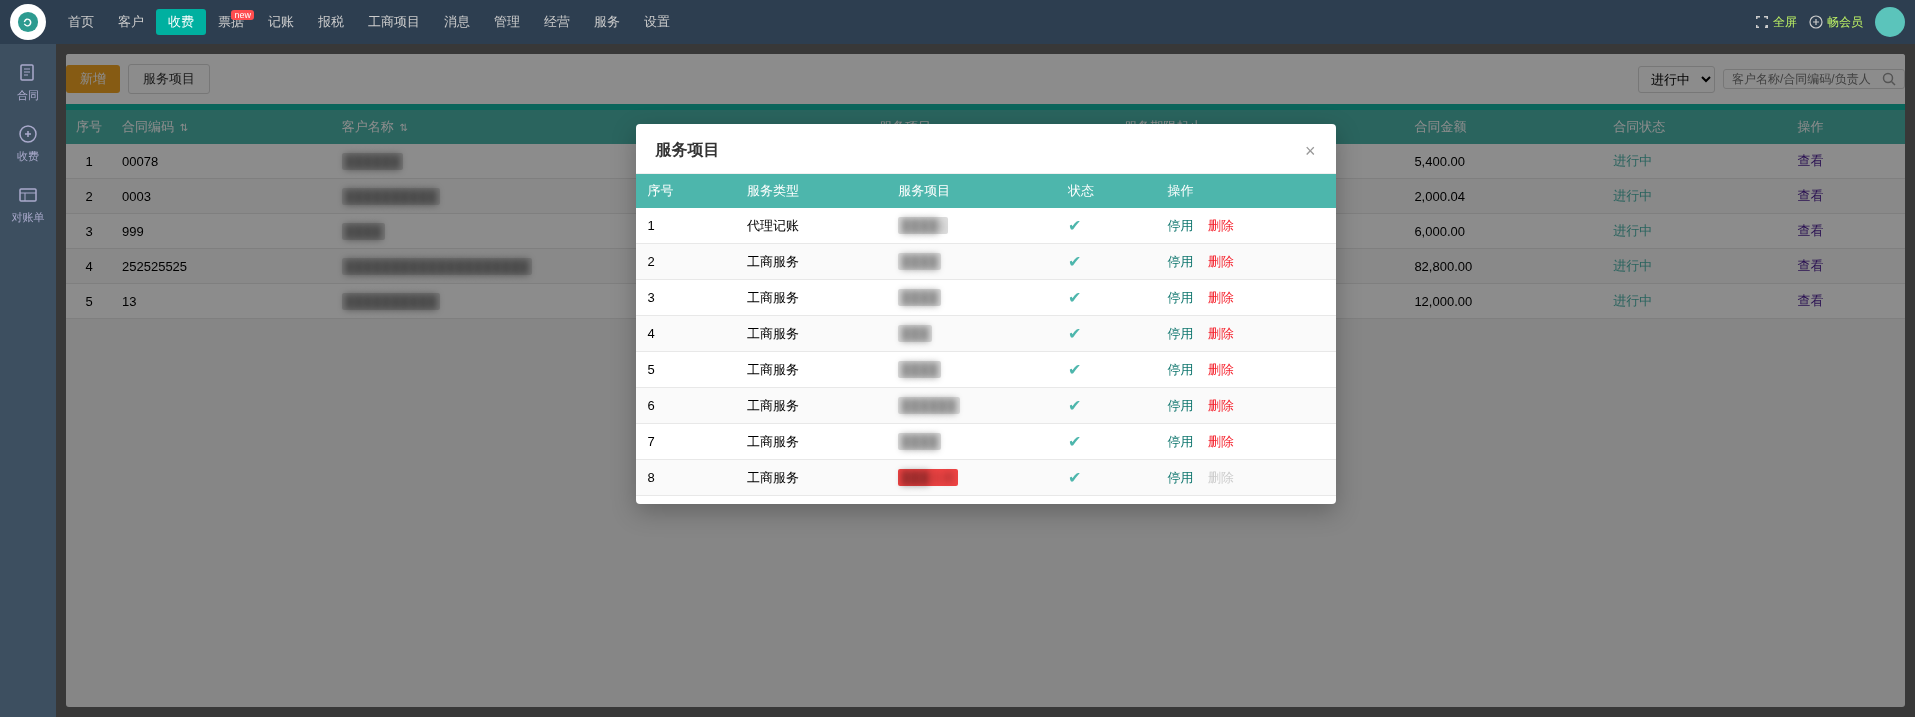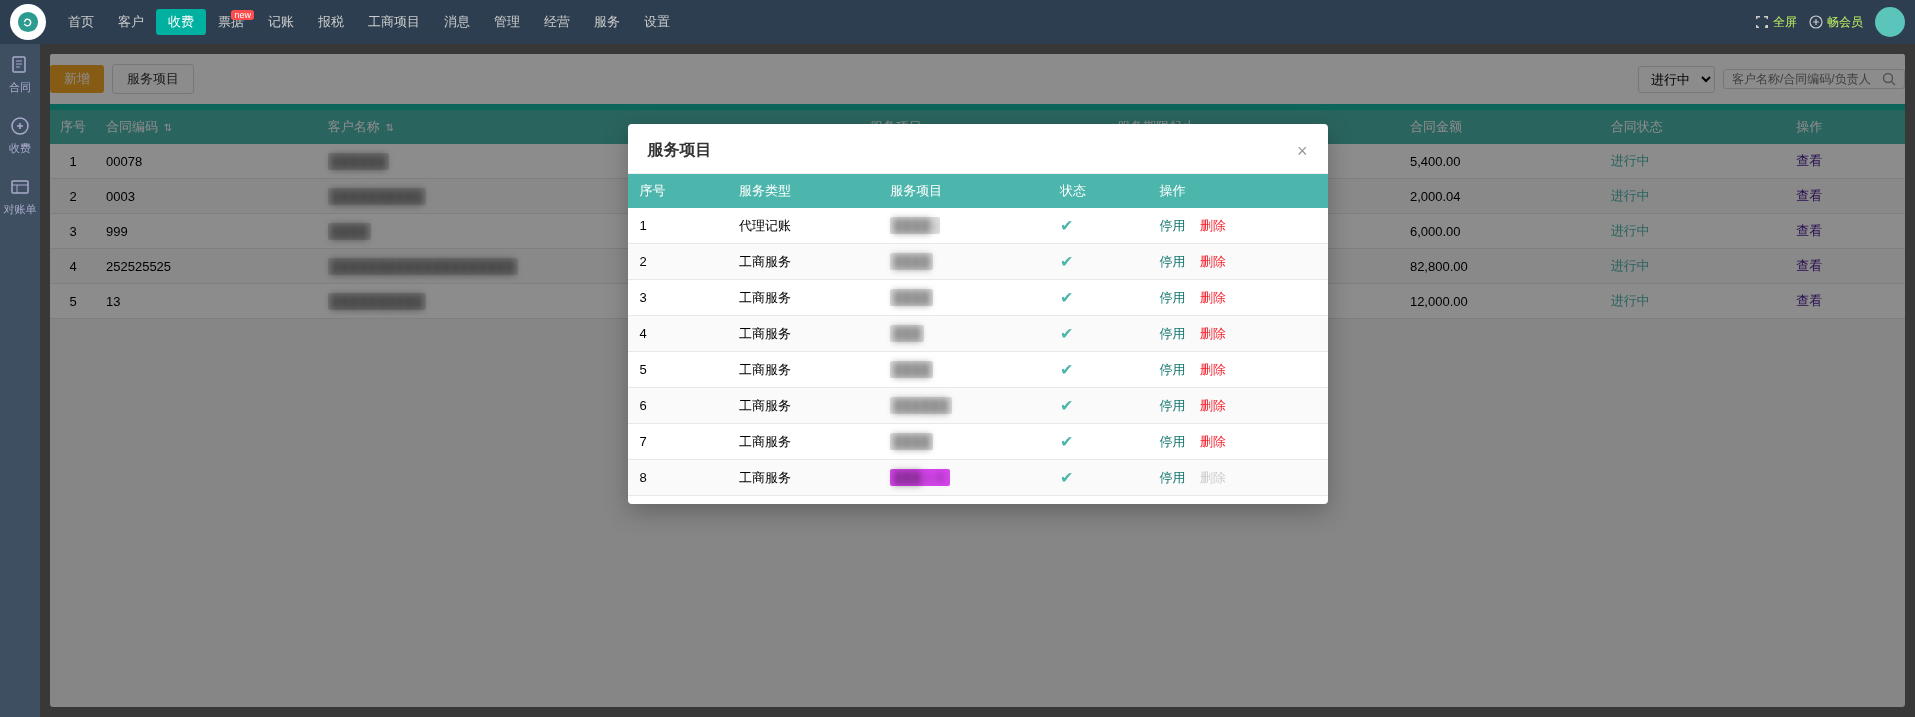--- a/index.html
+++ b/index.html
@@ -56,26 +56,26 @@
       background: #5bc4bb;
       border-radius: 50%;
       cursor: pointer;
     }
 
     
     .app-body { display: flex; height: calc(100vh - 44px); }
 
     
     .sidebar {
-      width: 40px;
+      width: 56px;
       background: #3d4f60;
       display: flex;
       flex-direction: column;
       align-items: center;
-      padding-top: 0;
+      padding-top: 8px;
       gap: 0;
       flex-shrink: 0;
     }
     .sidebar-item {
       width: 100%;
       display: flex;
       flex-direction: column;
       align-items: center;
       padding: 10px 0;
       color: #aac;
@@ -527,21 +527,21 @@
     <td><span class="check-icon">✔</span></td>
     <td>
       <span class="action-stop">停用</span>
       &nbsp;&nbsp;
       <span class="action-delete">删除</span>
     </td>
   </tr>
                 <tr>
     <td>8</td>
     <td>工商服务</td>
-    <td><span style="color:transparent;text-shadow:0 0 6px rgba(0,0,0,0.35);background:#d946ef;border-radius:2px;padding:1px 3px;">███注册</span></td>
+    <td><span style="color:transparent;text-shadow:0 0 6px rgba(0,0,0,0.35);background:#ef4444;border-radius:2px;padding:1px 3px;">███注册</span></td>
     <td><span class="check-icon">✔</span></td>
     <td>
       <span class="action-stop">停用</span>
       &nbsp;&nbsp;
       <span class="action-delete-disabled">删除</span>
     </td>
   </tr>
               </tbody>
           </table>
         </div>

